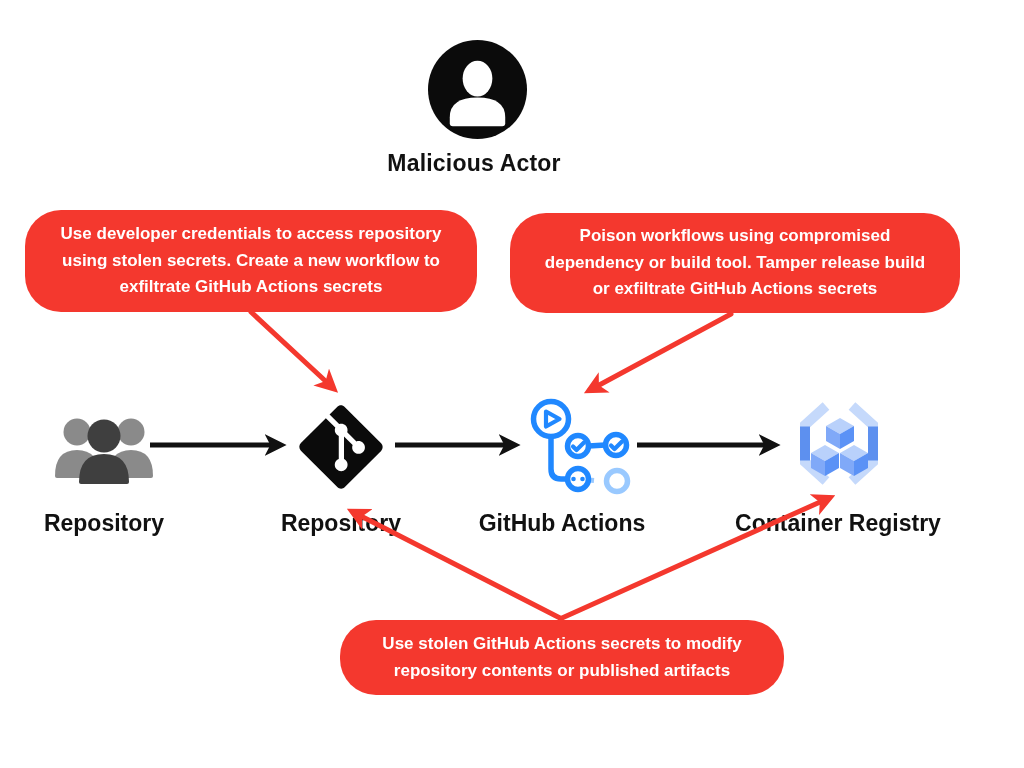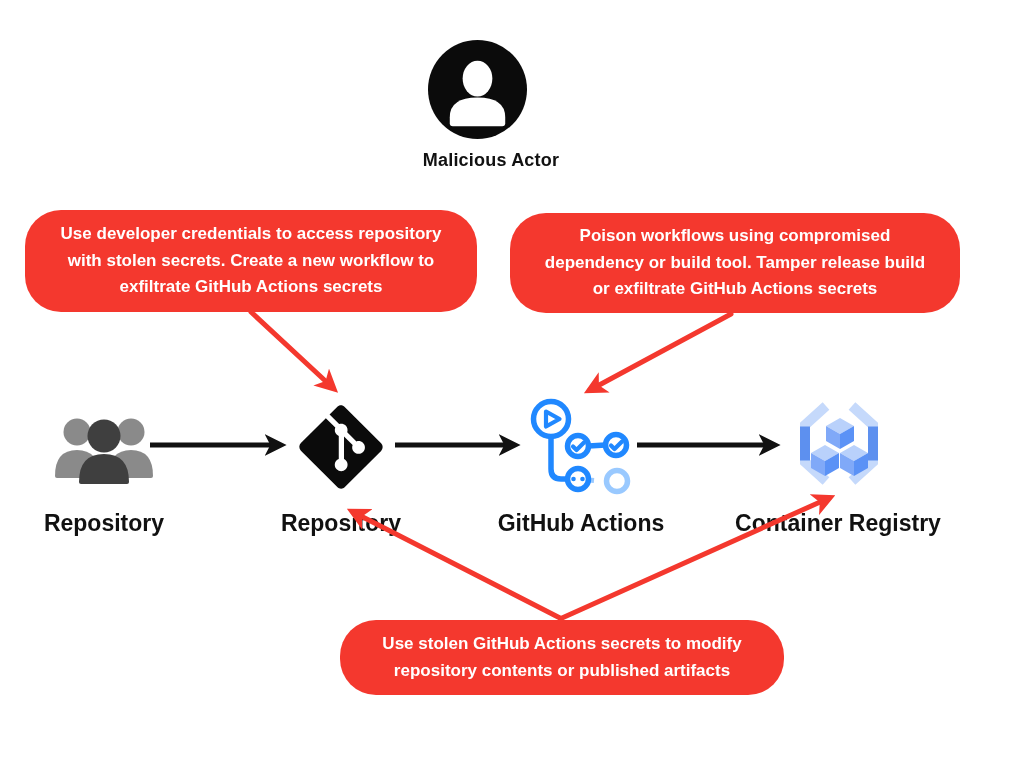--- a/index.html
+++ b/index.html
@@ -9,36 +9,36 @@
   }
   *{margin:0;padding:0;box-sizing:border-box;}
   html,body{background:#fff;}
   body{font-family:"Liberation Sans",sans-serif;}
   .canvas{
     position:relative;width:1024px;height:768px;background:#ffffff;overflow:hidden;
   }
   .abs{position:absolute;}
   
   .actor-icon{left:428px;top:40px;width:99px;height:99px;}
-  .actor-label{left:341px;top:150px;width:300px;text-align:center;
-    font-size:18px;font-weight:800;color:#111;letter-spacing:.2px;}
+  .actor-label{left:324px;top:150px;width:300px;text-align:center;
+    font-size:23px;font-weight:800;color:#111;letter-spacing:.2px;}
   
   .callout{
     background:var(--callout-red,#f4382e);color:#fff;font-weight:700;font-size:17px;
     line-height:1.55;text-align:center;border-radius:36px;display:flex;
     align-items:center;justify-content:center;z-index:6;
   }
   .callout-left{left:25px;top:210px;width:452px;height:102px;padding:10px 22px;}
   .callout-right{left:510px;top:213px;width:450px;height:100px;padding:0 24px;}
   .callout-bottom{left:340px;top:620px;width:444px;height:75px;padding:8px 20px;}
   
   .node-label{top:510px;text-align:center;font-size:23px;font-weight:800;color:#111;z-index:1;}
   .lbl-developers{left:14px;width:180px;}
   .lbl-repository{left:251px;width:180px;}
-  .lbl-actions{left:481px;width:200px;}
+  .lbl-actions{left:462px;width:200px;}
   .lbl-registry{left:723px;width:230px;}
   .icon-developers{left:50px;top:412px;width:108px;height:75px;z-index:1;}
   .icon-git{left:297px;top:403px;width:88px;height:88px;z-index:1;}
   .icon-actions{left:527px;top:393px;width:112px;height:105px;z-index:1;}
   .icon-registry{left:789px;top:398px;width:100px;height:94px;z-index:1;}
   .arrows-layer{left:0;top:0;width:1024px;height:768px;z-index:5;pointer-events:none;}
 </style>
 </head>
 <body>
 
@@ -52,21 +52,21 @@
       </defs>
     <circle cx="50" cy="50" r="50" fill="#0b0b0b"></circle>
     <g clip-path="url(#actorClip)" fill="#ffffff">
       <ellipse cx="50" cy="39" rx="15" ry="18"></ellipse>
       <path d="M22 84 L22 78 Q22 58 50 58 Q78 58 78 78 L78 84 Q78 87 75 87 L25 87 Q22 87 22 84 Z"></path>
     </g>
   </svg>
   <div class="abs actor-label">Malicious Actor</div>
 
   <div class="abs callout callout-left">
-    <span>Use developer credentials to access repository with stolen secrets. Create a new workflow to exfiltrate GitHub Actions secrets</span>
+    <span>Use developer credentials to access repository using stolen secrets. Create a new workflow to exfiltrate GitHub Actions secrets</span>
   </div>
   <div class="abs callout callout-right">
     <span>Poison workflows using compromised dependency or build tool. Tamper release build or exfiltrate GitHub Actions secrets</span>
   </div>
   <div class="abs callout callout-bottom">
     <span>Use stolen GitHub Actions secrets to modify repository contents or published artifacts</span>
   </div>
 
   <svg class="abs icon-developers" viewBox="0 0 108 75" aria-hidden="true">
     <g fill="#8a8a8a">

